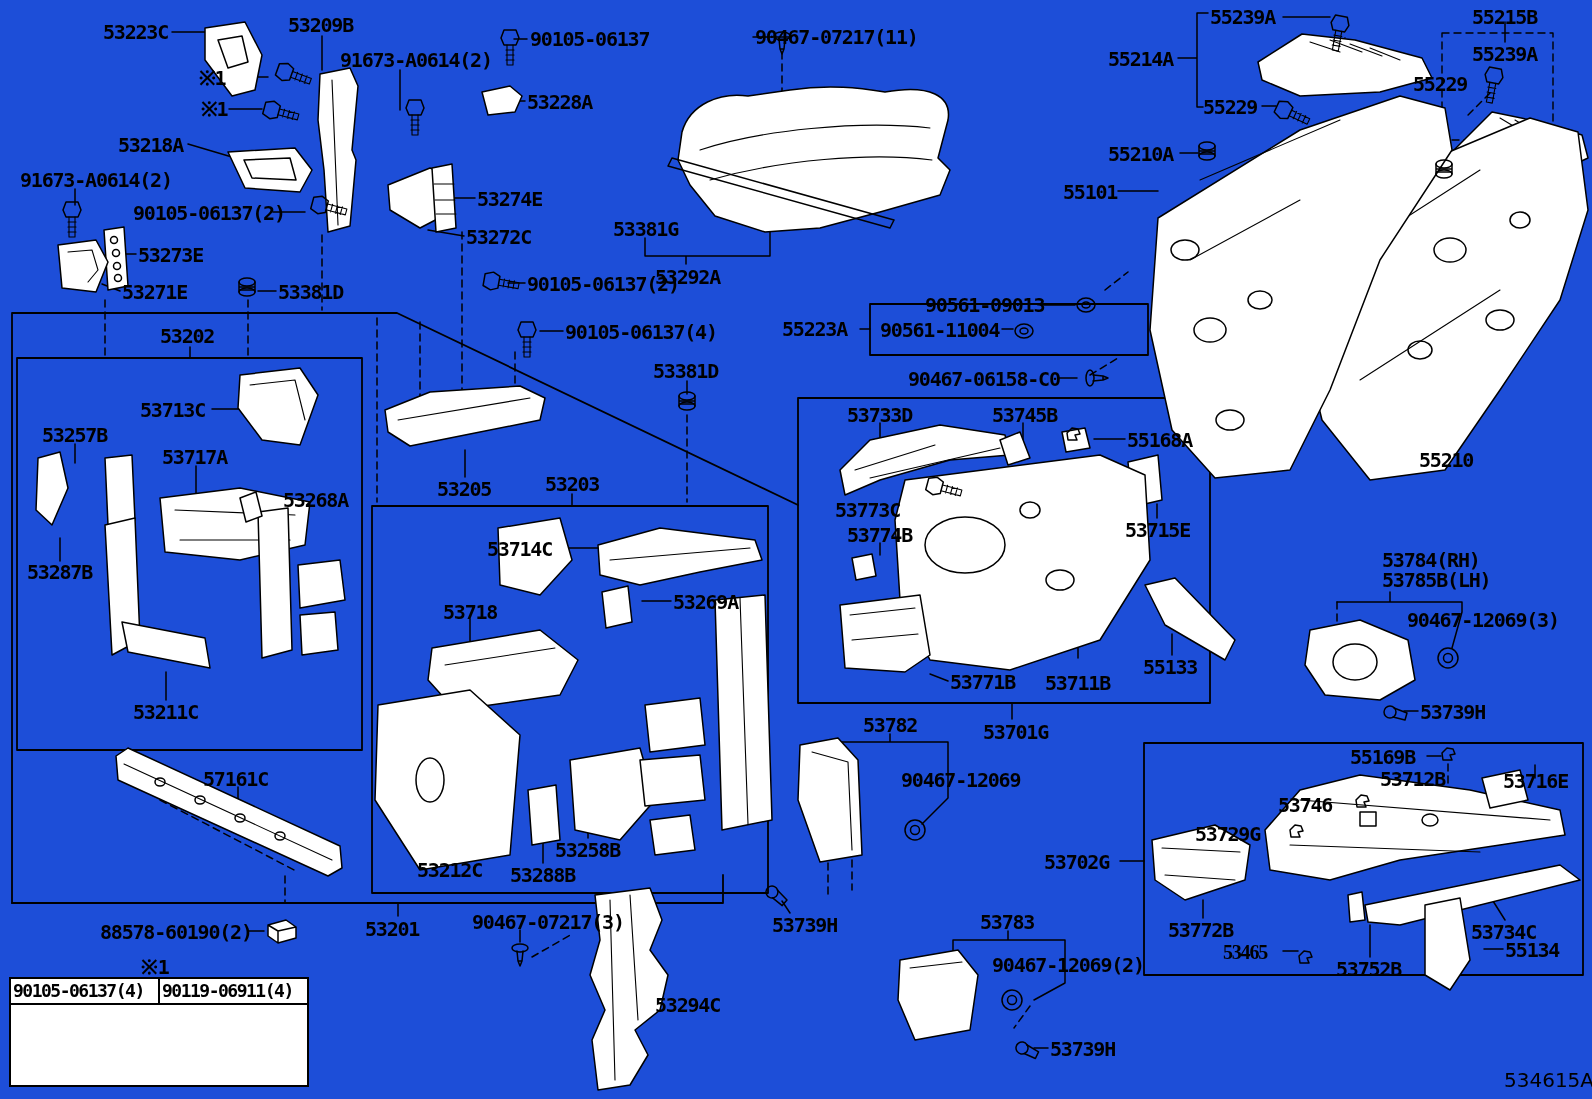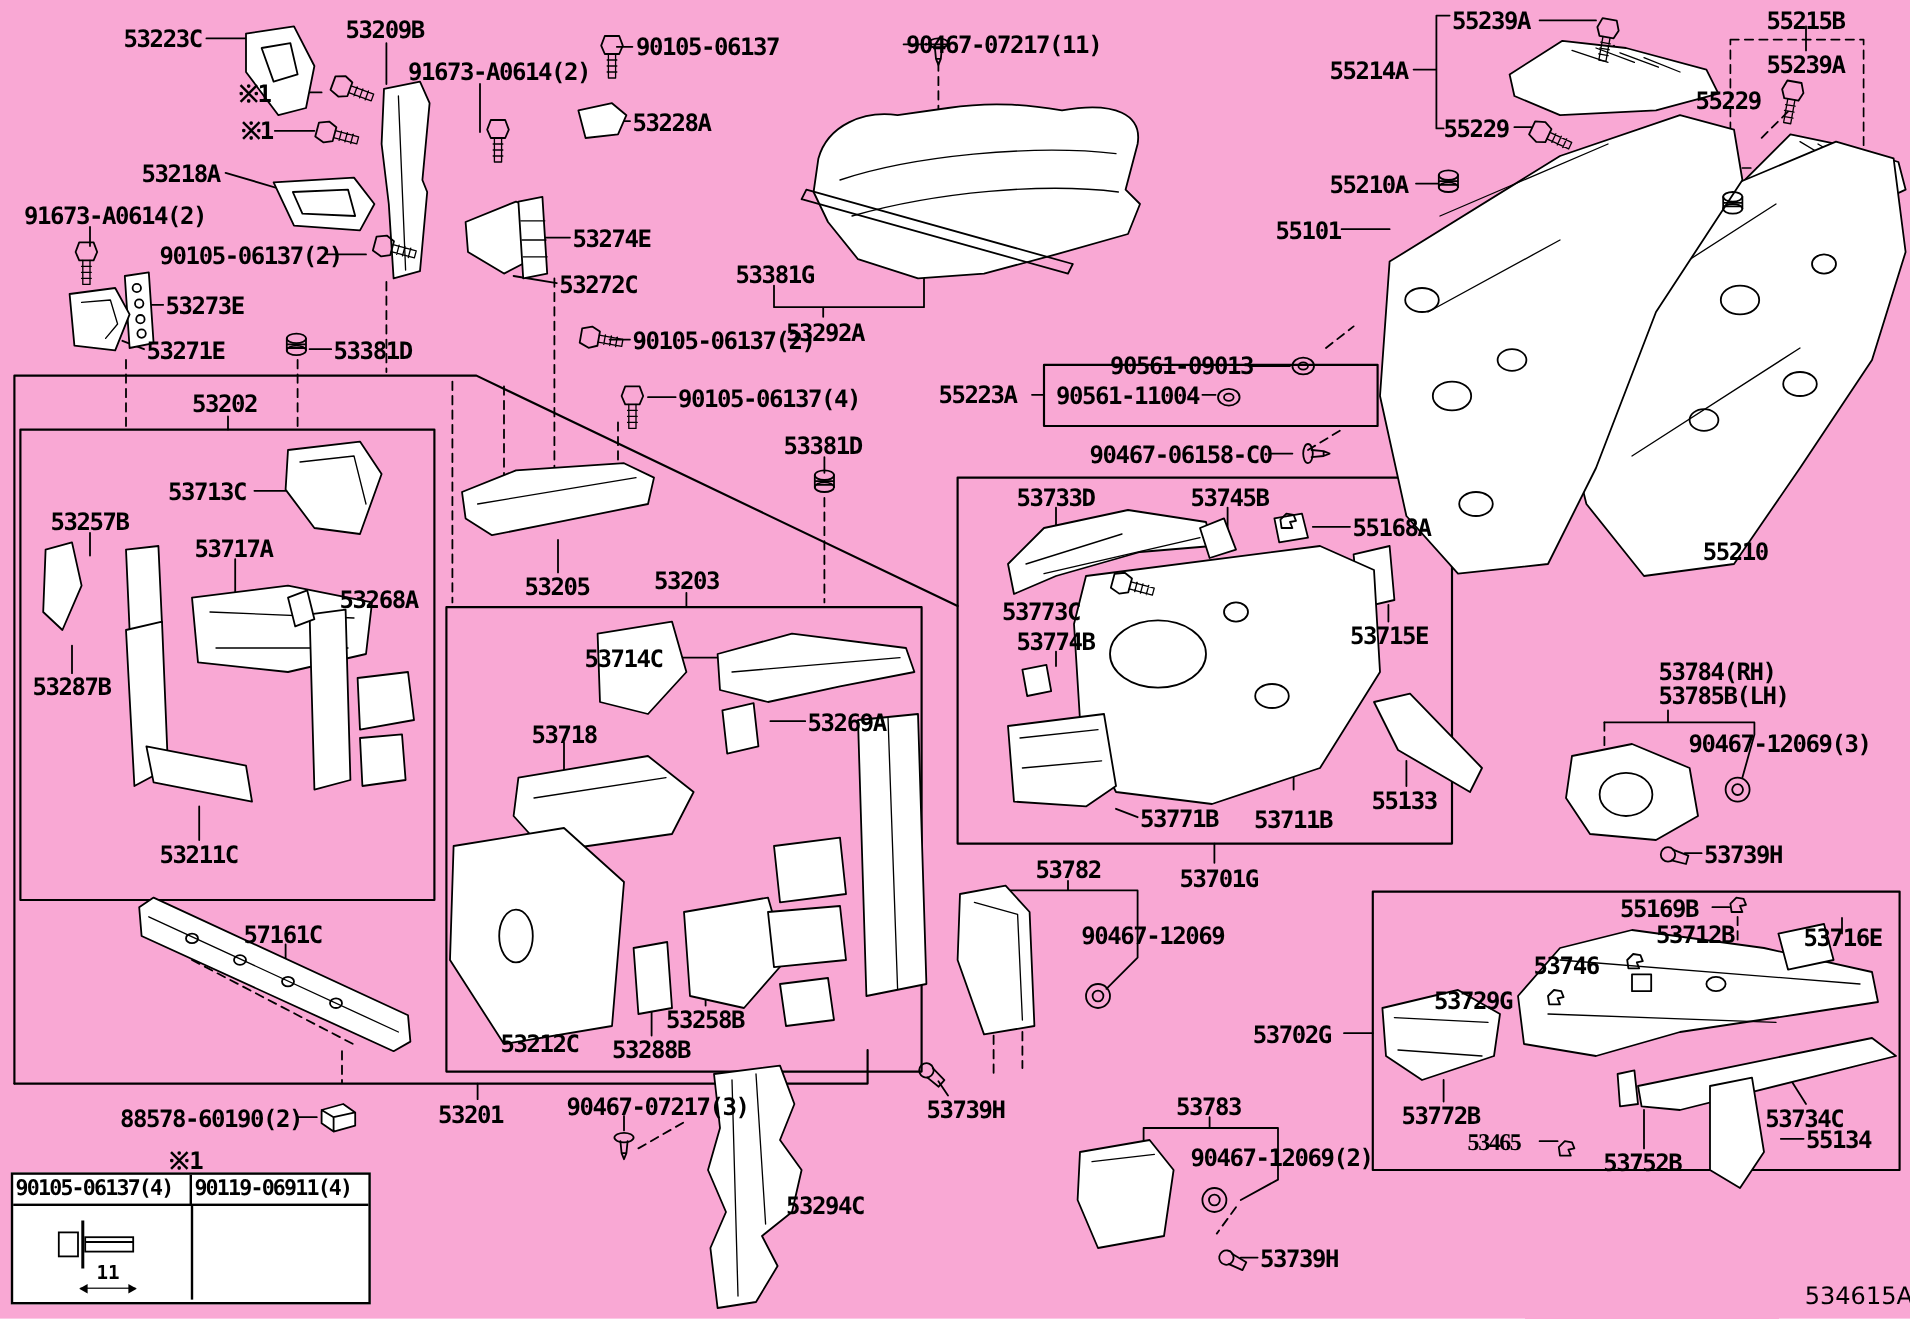--- a/index.html
+++ b/index.html
@@ -1,16 +1,16 @@
 <!DOCTYPE html>
 <html><head>
 <meta charset="utf-8">
 <style>
   html,body{margin:0;padding:0;background:#fff;}
-  #canvas{position:relative;width:1592px;height:1099px;background:#f9a8d4;overflow:hidden;
+  #canvas{position:relative;width:1592px;height:1099px;background:#1d4ed8;overflow:hidden;
           font-family:"DejaVu Sans Mono",monospace;color:#000;}
   #art{position:absolute;left:0;top:0;}
   #art path,#art rect,#art line,#art polyline,#art circle,#art ellipse,#art use{
       stroke:#000;fill:none;stroke-width:1.5;stroke-linecap:round;stroke-linejoin:round;}
   #art .thin{stroke-width:1.1;}
   #art .box{stroke-width:1.8;}
   #art .dash{stroke-dasharray:7 5;stroke-width:1.4;}
   #art .pf{fill:#fff;}
   .plabel{position:absolute;white-space:nowrap;font:bold 20px "DejaVu Sans Mono",monospace;
           letter-spacing:-1.2px;line-height:1;}
@@ -367,35 +367,18 @@
     </div>
 
   <div id="fastener-note">※1</div>
 
   <div id="fastener-table">
     <div class="row">
       <div class="hcell">90105-06137(4)</div>
       <div class="hcell">90119-06911(4)</div>
     </div>
     <div class="row">
-      <div class="bcell">
-        <svg width="148" height="78">
-          <g fill="none" stroke="#000" stroke-width="1.5">
-            <rect x="38" y="22" width="16" height="20"></rect>
-            <line x1="58" y1="12" x2="58" y2="52" stroke-width="2.5"></line>
-            <rect x="60" y="26" width="40" height="12"></rect>
-            <line x1="60" y1="30" x2="100" y2="30" class="thin"></line>
-          </g>
-        </svg>
-        <div class="dimwrap" style="left:56px;top:46px;width:46px;">
-          <span class="num">11</span>
-          <span class="dimarrow">
-              <i></i>
-              <i></i>
-            </span>
-        </div>
-      </div>
     </div>
   </div>
 
 
   <div id="doc-code">534615A</div>
 </div>
 
 </body></html>

